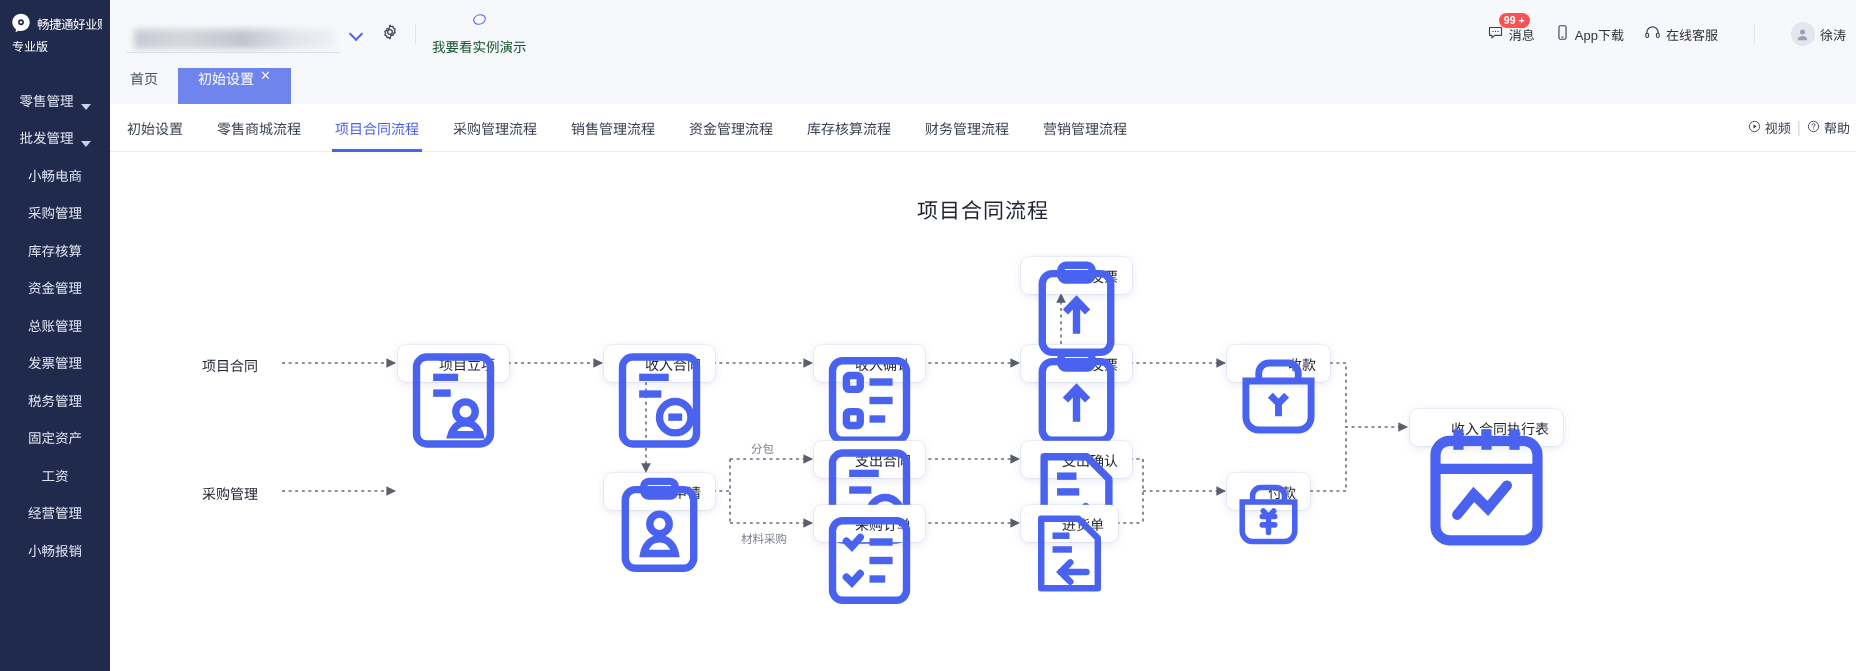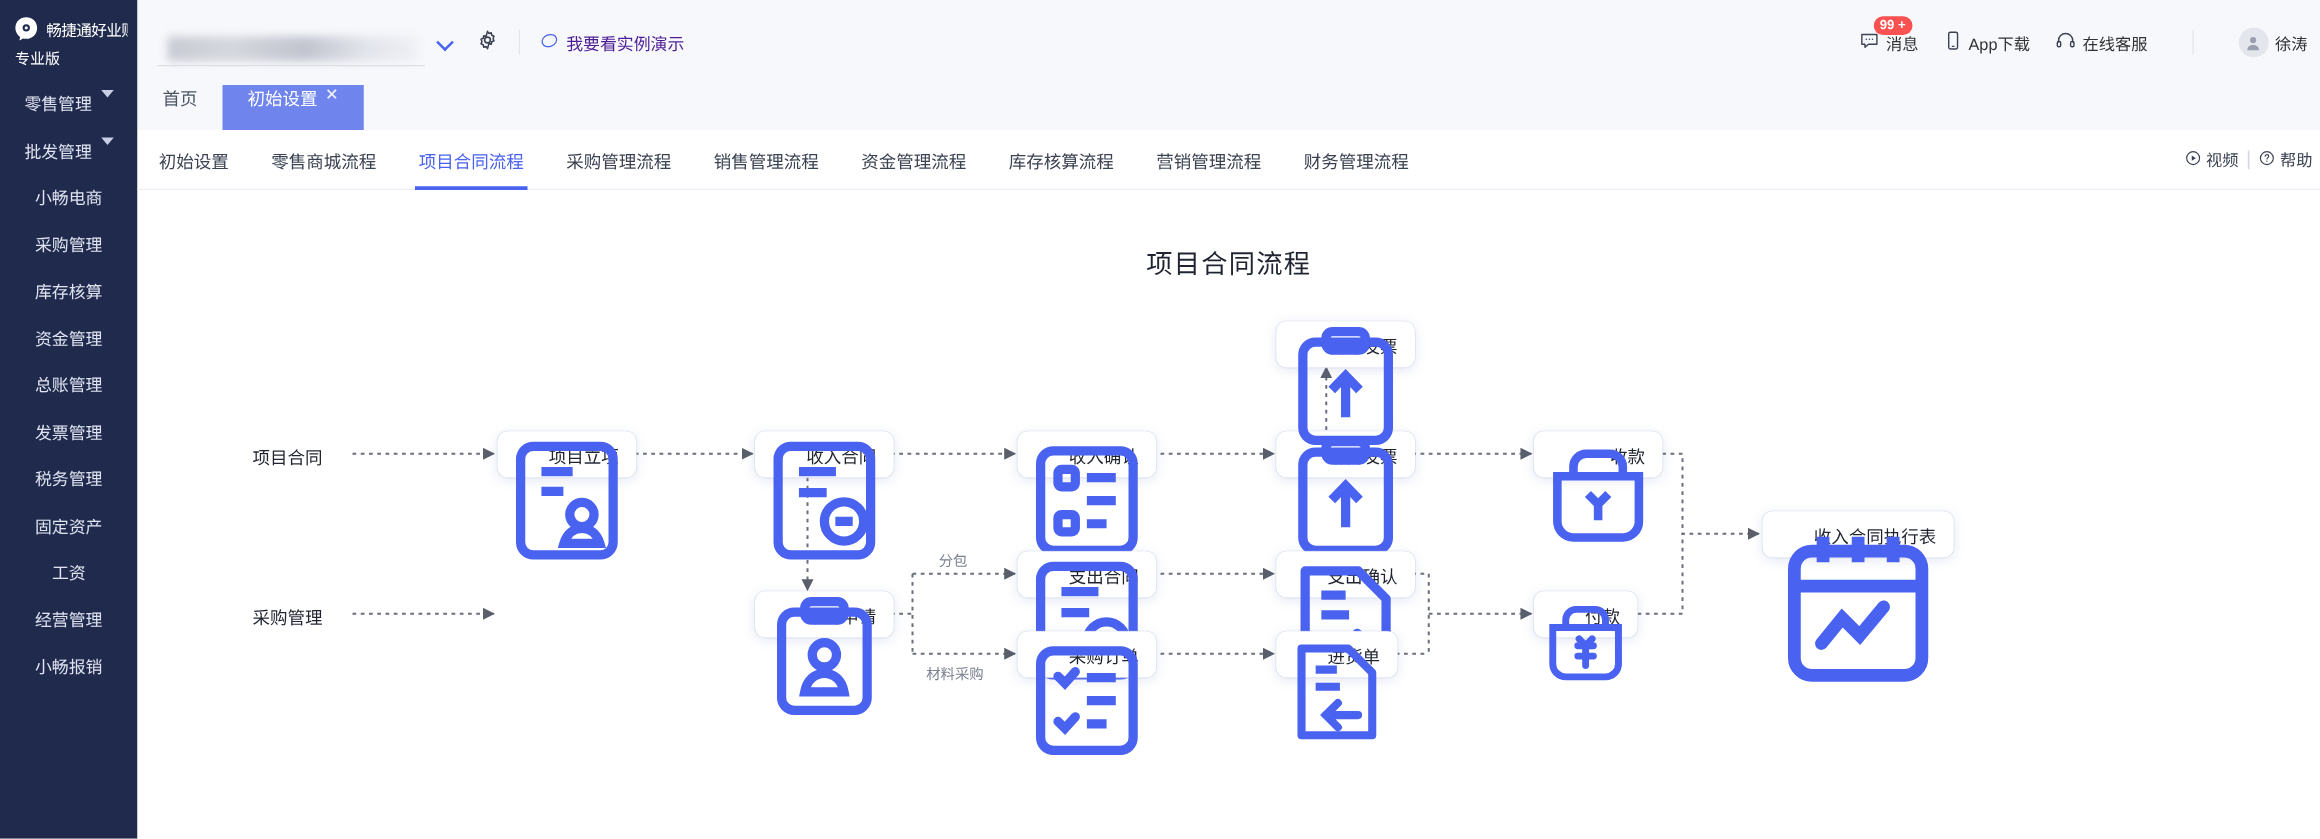--- a/index.html
+++ b/index.html
@@ -19,21 +19,21 @@
   .brand { padding: 12px 8px 4px 10px; }
   .brand-row { display: flex; align-items: center; gap: 5px; }
   .brand-logo { width: 22px; height: 22px; flex: 0 0 22px; }
   .brand-name {
     font-size: 12.5px; color: #fff; letter-spacing: -0.5px; white-space: nowrap;
     overflow: hidden; font-weight: 500;
   }
   .brand-sub { font-size: 12px; color: #fff; margin-top: 3px; padding-left: 2px; font-weight: 500;}
   .menu { margin-top: 14px; }
   .menu-item {
-    height: 37.5px; display: flex; align-items: flex-start; justify-content: center;
+    height: 37.5px; display: flex; align-items: flex-end; justify-content: center;
     font-size: 13.5px; color: #dfe3f0; cursor: pointer; gap: 7px;
   }
   .caret-down {
     width: 0; height: 0; border-left: 5px solid transparent;
     border-right: 5px solid transparent; border-top: 6px solid #c9cfe4;
   }
 
   
   .header {
     position: absolute; left: 110px; top: 0; width: 1746px; height: 68px;
@@ -54,21 +54,21 @@
   .chev-blue {
     margin-left: 10px; width: 13px; height: 13px; position: relative; cursor: pointer;
   }
   .chev-blue::after {
     content: ""; position: absolute; left: 1px; top: 1px;
     width: 8px; height: 8px; border-right: 2px solid #4a62f0; border-bottom: 2px solid #4a62f0;
     transform: rotate(45deg);
   }
   .gear { margin-left: 18px; cursor: pointer; }
   .hdr-sep { width: 1px; height: 20px; background: #e3e5ec; margin: 0 16px; }
-  .demo-link { display: flex; align-items: center; gap: 6px; font-size: 13.5px; color: #4c1d95; cursor: pointer; }
+  .demo-link { display: flex; align-items: center; gap: 6px; font-size: 13.5px; color: #14532d; cursor: pointer; flex-direction: column; }
   .hdr-right { margin-left: auto; display: flex; align-items: center; padding-right: 10px; gap: 20px; }
   .hdr-btn { display: flex; align-items: center; gap: 5px; font-size: 13px; color: #333; cursor: pointer; position: relative; }
   .badge {
     position: absolute; left: 12px; top: -11px; background: #fa5151; color: #fff;
     font-size: 10.5px; border-radius: 9px; padding: 1px 5px; line-height: 13px; font-weight: bold;
     white-space: nowrap;
   }
   .avatar {
     width: 24px; height: 24px; border-radius: 50%; background: #e4e6ed;
     display: flex; align-items: center; justify-content: center;
@@ -285,24 +285,24 @@
     <div class="subnav-item">
       <span>销售管理流程</span>
       </div>
     <div class="subnav-item">
       <span>资金管理流程</span>
       </div>
     <div class="subnav-item">
       <span>库存核算流程</span>
       </div>
     <div class="subnav-item">
+      <span>财务管理流程</span>
+      </div>
+    <div class="subnav-item">
       <span>营销管理流程</span>
-      </div>
-    <div class="subnav-item">
-      <span>财务管理流程</span>
       </div>
 
     <div class="subnav-right">
       <div class="snr-item">
         <span>
           <svg width="13" height="13" viewBox="0 0 24 24" fill="none" stroke="#3d4253" stroke-width="1.7">
             <circle cx="12" cy="12" r="9.5"></circle>
             <path d="M10 8.2l6 3.8-6 3.8z" fill="#3d4253" stroke="none"></path>
           </svg>
         </span>

